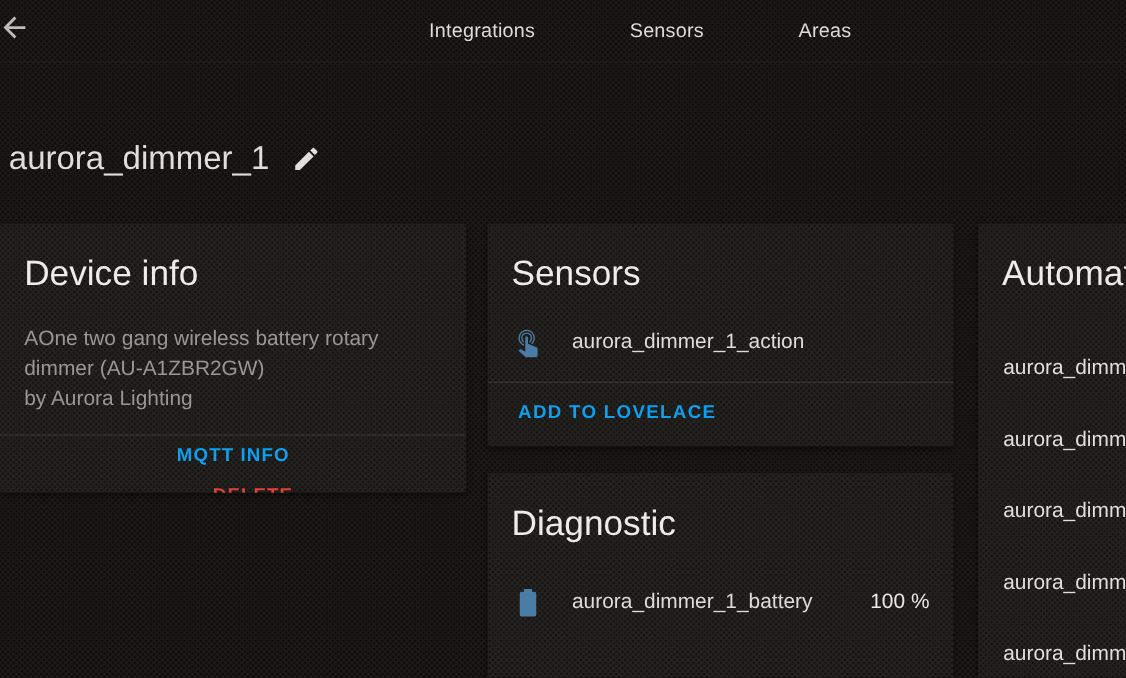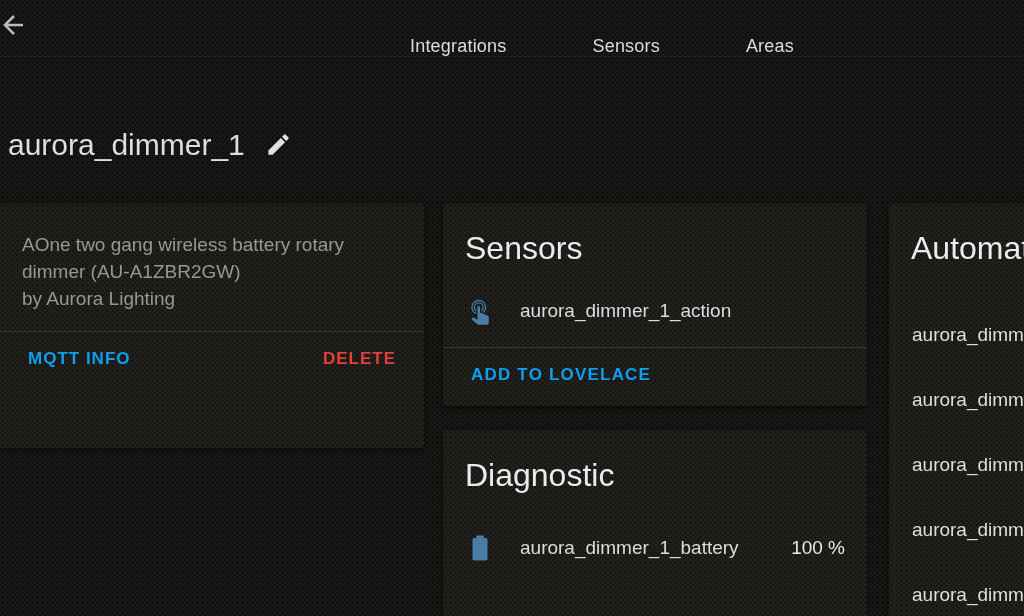--- a/index.html
+++ b/index.html
@@ -21,22 +21,22 @@
     position: absolute; left: 0; top: 0; width: 1024px; height: 57px;
     border-bottom: 1px solid rgba(255,255,255,0.05);
   }
   .back-btn {
     position: absolute; left: 0px; top: 9px; width: 36px; height: 36px;
     display: flex; align-items: center; justify-content: flex-start;
     cursor: pointer; color: #bdbdbd;
   }
   .back-btn svg { width: 30px; height: 30px; margin-left: -2px; }
   .tabs {
-    position: absolute; left: 367px; top: 0; height: 57px;
-    display: flex; align-items: flex-end;
+    position: absolute; left: 347px; top: 0; height: 57px;
+    display: flex; align-items: center;
   }
   .tab {
     position: relative; display: flex; align-items: center; justify-content: center;
     padding: 0 43px; font-size: 18px; color: #dcdcdc; cursor: pointer;
     letter-spacing: 0.2px;
   }
   .tab--active { color: #0d9ff0; }
   .tab--active::after {
     content: ""; position: absolute; left: 0; right: 0; bottom: 0; height: 5px;
     background: #0d9ff0;
@@ -76,21 +76,21 @@
   .divider { border-top: 1px solid rgba(255,255,255,0.13); }
 
   
   .card-device { height: 245px; }
   .device-text {
     margin-top: 28px; padding: 0 22px; font-size: 19px; line-height: 27px;
     color: #999793;
   }
   .card-actions {
     height: 54px; display: flex; align-items: center;
-    justify-content: space-between; padding: 0 20px;
+    justify-content: space-between; padding: 0 20px; flex-direction: column;
   }
   .text-btn {
     background: none; border: none; cursor: pointer;
     font-family: inherit; font-size: 17px; font-weight: bold;
     letter-spacing: 1px; padding: 8px;
   }
   .btn-accent { color: #0d9ff0; }
   .btn-danger { color: #e0413a; margin-left: 36px; }
 
   
@@ -146,20 +146,21 @@
         <path d="M20.71,7.04C21.1,6.65 21.1,6 20.71,5.63L18.37,3.29C18,2.9 17.35,2.9 16.96,3.29L15.12,5.12L18.87,8.87M3,17.25V21H6.75L17.81,9.93L14.06,6.18L3,17.25Z"></path>
       </svg>
     </span>
   </div>
 </div>
 
 <main class="content">
 
   <div class="col col1">
     <section class="card card-device">
+      <h2>Device info</h2>
       <div class="device-text">
         <div>AOne two gang wireless battery rotary dimmer (AU-A1ZBR2GW)</div>
         <div>by Aurora Lighting</div>
       </div>
       <div class="divider" style="margin-top:19px"></div>
       <div class="card-actions">
         <button class="text-btn btn-accent">MQTT INFO</button>
         <button class="text-btn btn-danger">DELETE</button>
       </div>
     </section>

